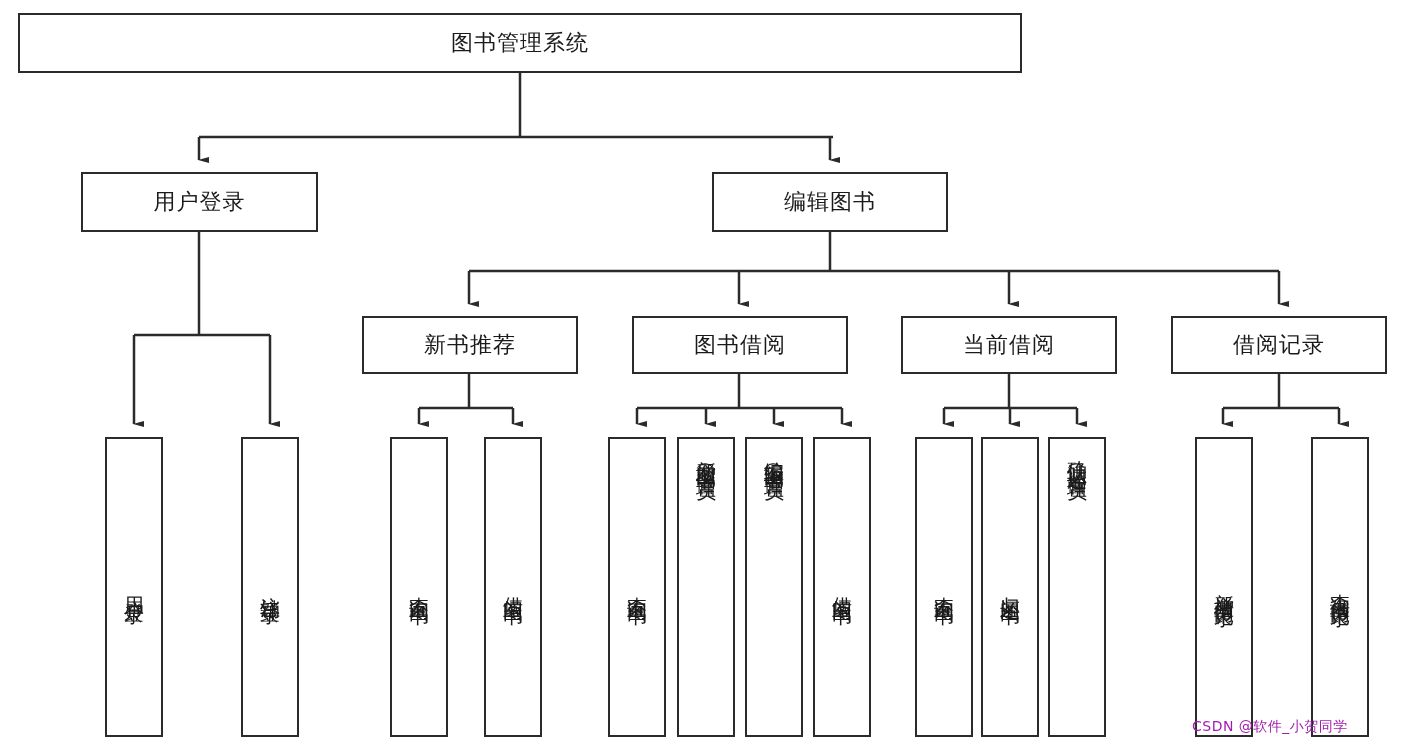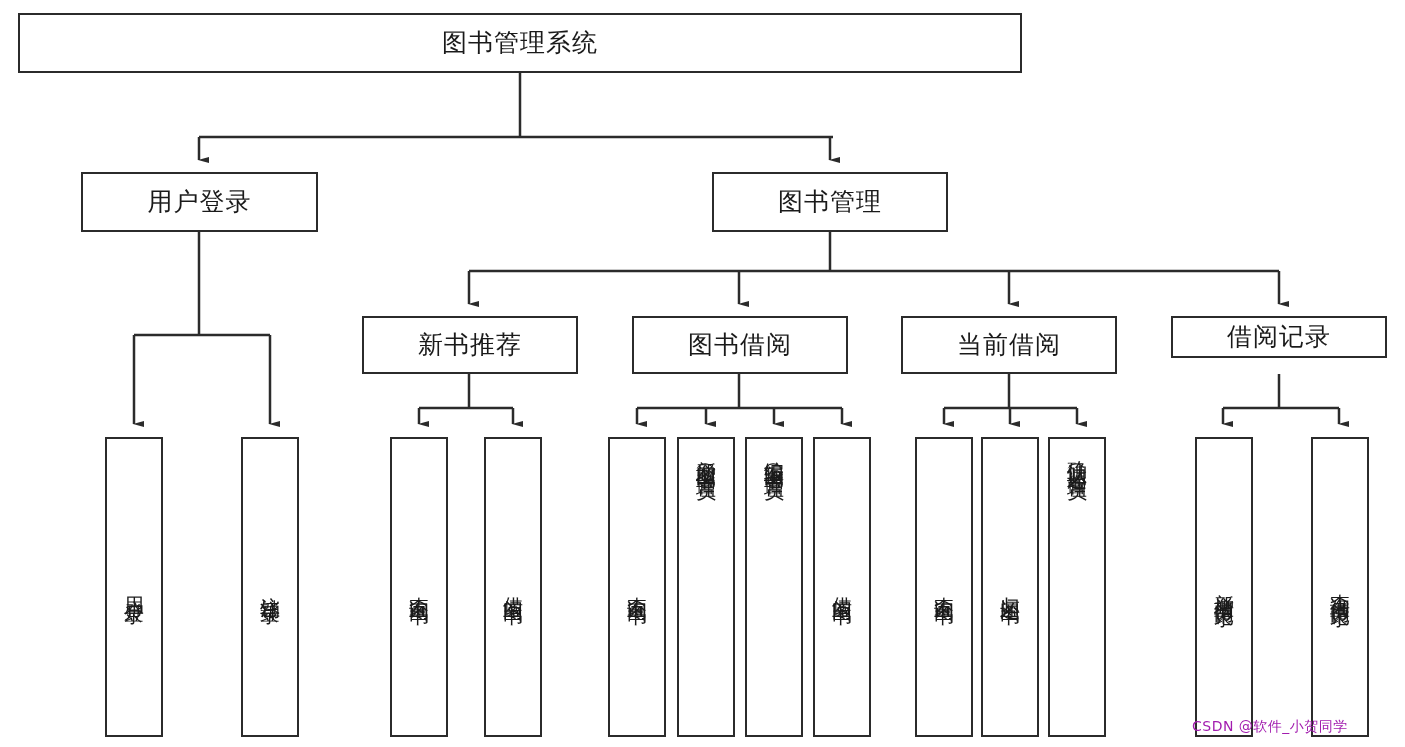--- a/index.html
+++ b/index.html
@@ -30,21 +30,21 @@
     position: absolute;
     box-sizing: border-box;
     background: #ffffff;
     border: 2px solid #2b2b2b;
     display: flex;
     align-items: center;
     justify-content: center;
     color: #1a1a1a;
   }
   .node.h {
-    font-size: 25px;
+    font-size: 22px;
     letter-spacing: 1px;
   }
   .node.v {
     writing-mode: vertical-rl;
     text-orientation: upright;
     align-items: center;
     justify-content: center;
     font-size: 20px;
     letter-spacing: 3px;
     padding: 6px 0;
@@ -120,33 +120,33 @@
   </svg>
 
   <div class="node h" style="left:18px; top:13px; width:1004px; height:60px;">
     <span class="label">图书管理系统</span>
   </div>
 
   <div class="node h" style="left:81px; top:172px; width:237px; height:60px;">
     <span class="label">用户登录</span>
   </div>
   <div class="node h" style="left:712px; top:172px; width:236px; height:60px;">
-    <span class="label">图书管理</span>
+    <span class="label">编辑图书</span>
   </div>
 
   <div class="node h" style="left:632px; top:316px; width:216px; height:58px;">
     <span class="label">图书借阅</span>
   </div>
   <div class="node h" style="left:362px; top:316px; width:216px; height:58px;">
     <span class="label">新书推荐</span>
   </div>
   <div class="node h" style="left:901px; top:316px; width:216px; height:58px;text-align:right;">
     <span class="label">当前借阅</span>
   </div>
-  <div class="node h" style="left:1171px; top:316px; width:216px; height:42px;">
+  <div class="node h" style="left:1171px; top:316px; width:216px; height:58px;">
     <span class="label">借阅记录</span>
   </div>
 
   <div class="node v" style="left:105px; top:437px; width:58px; height:300px;">
     <span class="label">用户登录</span>
   </div>
   <div class="node v" style="left:241px; top:437px; width:58px; height:300px;">
     <span class="label">注销登录</span>
   </div>
 

